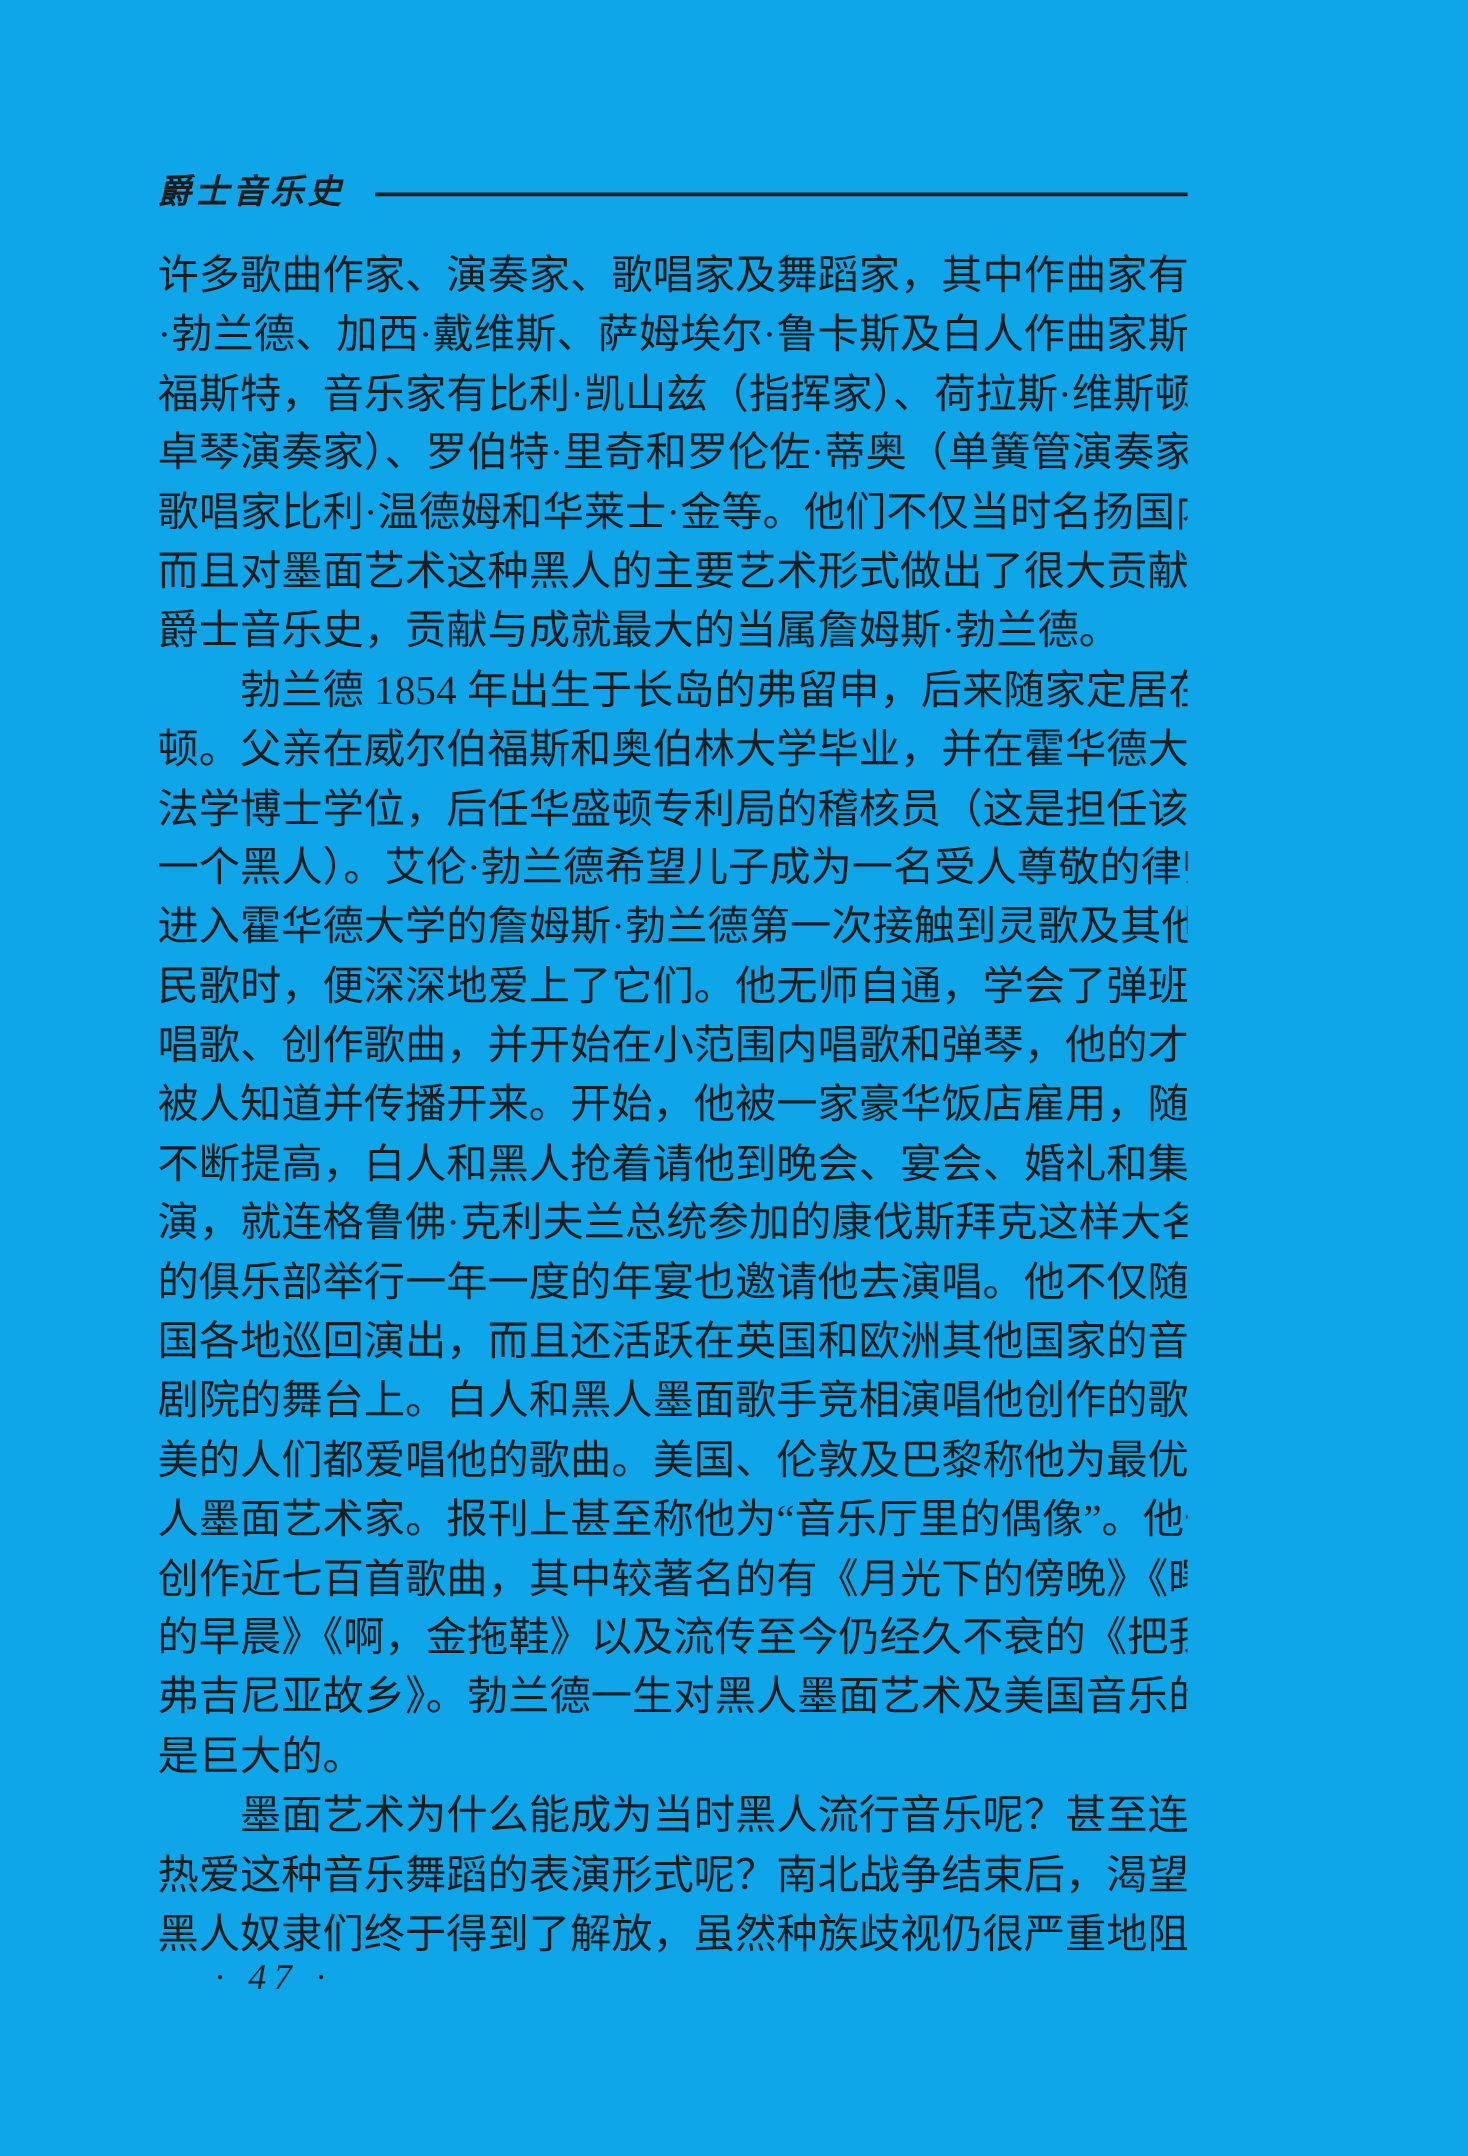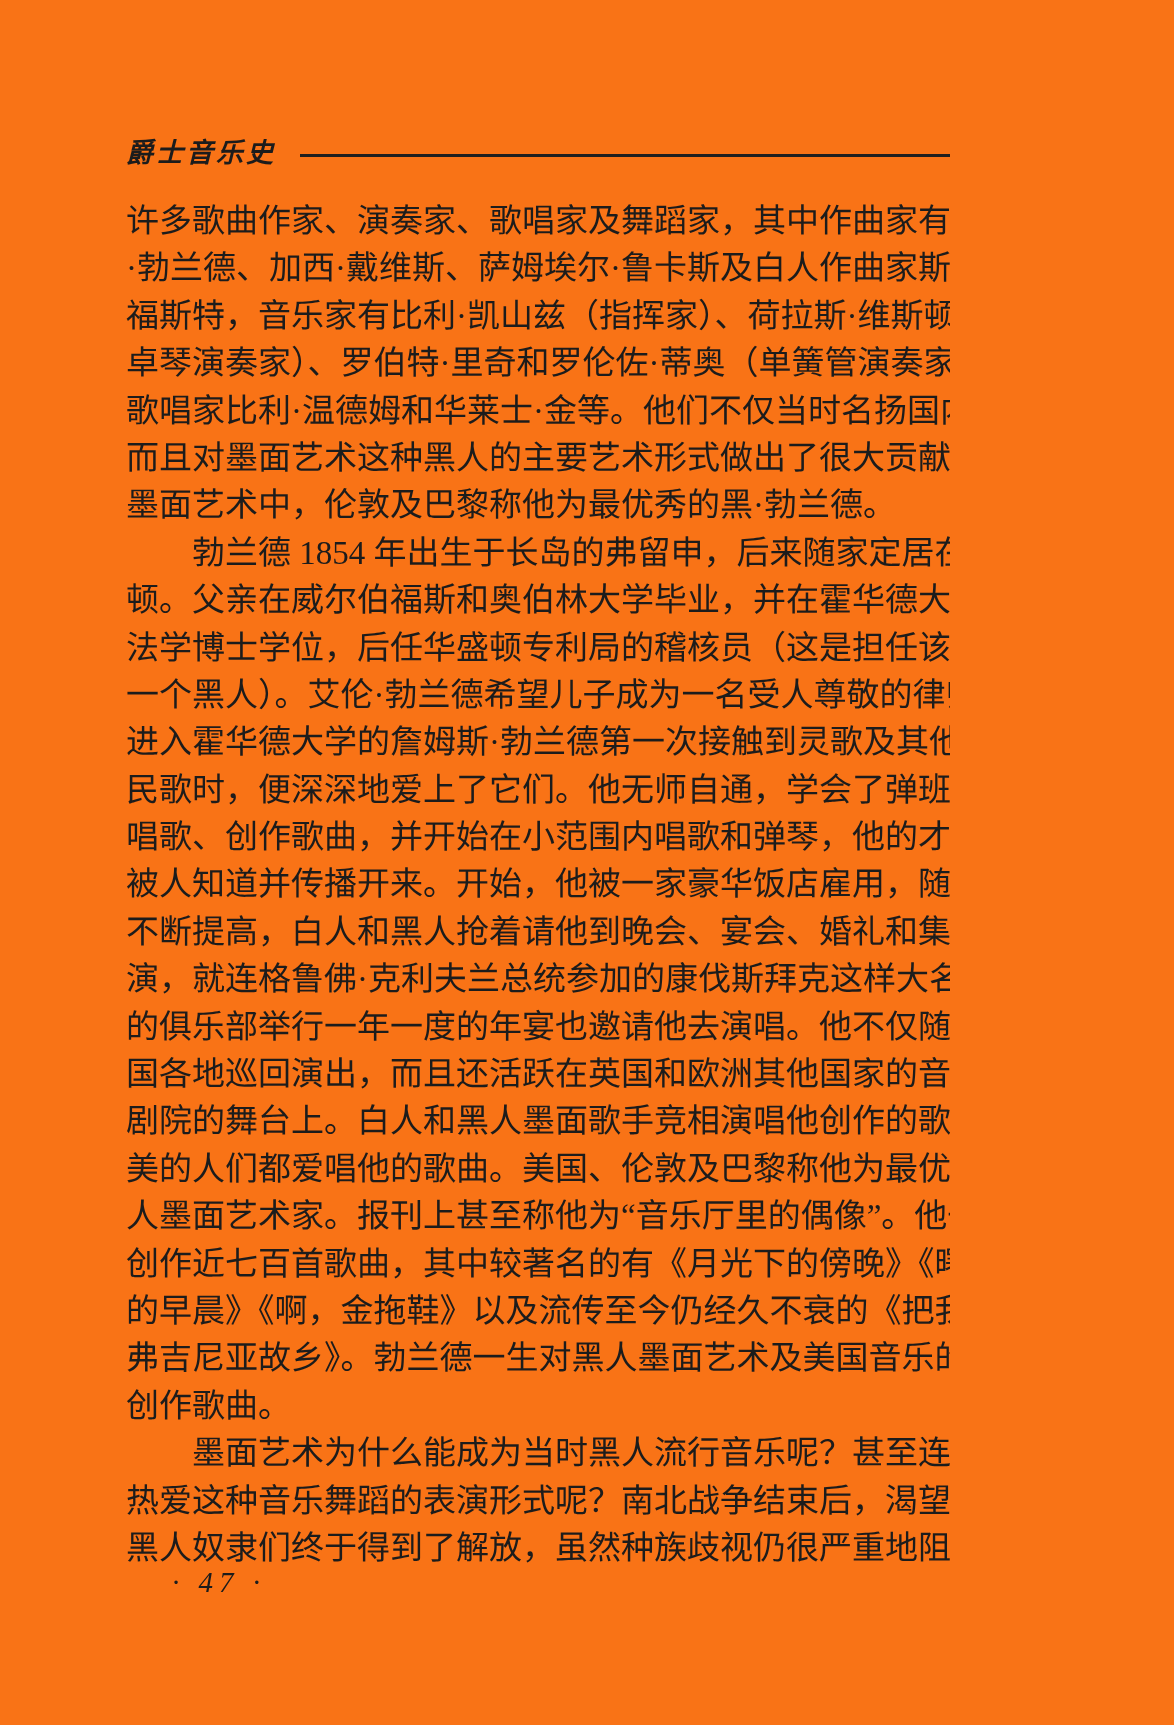--- a/index.html
+++ b/index.html
@@ -4,21 +4,21 @@
 <style>
   html, body {
     margin: 0;
     padding: 0;
     background: #ffffff;
   }
   .page {
     position: relative;
     width: 1174px;
     height: 1725px;
-    background: #f97316;
+    background: #0ea5e9;
     font-family: "Liberation Serif", "DejaVu Serif", serif;
     color: #1c1c1c;
     overflow: hidden;
   }
   
   .page-header {
     position: absolute;
     left: 126px;
     top: 138px;
     width: 824px;
@@ -85,40 +85,40 @@
     <span class="header-rule"></span>
   </div>
 
   <div class="body-text">
       <div class="line">许多歌曲作家、演奏家、歌唱家及舞蹈家，其中作曲家有詹姆斯</div>
       <div class="line">·勃兰德、加西·戴维斯、萨姆埃尔·鲁卡斯及白人作曲家斯蒂芬·</div>
       <div class="line">福斯特，音乐家有比利·凯山兹（指挥家）、荷拉斯·维斯顿（班</div>
       <div class="line">卓琴演奏家）、罗伯特·里奇和罗伦佐·蒂奥（单簧管演奏家）及</div>
       <div class="line">歌唱家比利·温德姆和华莱士·金等。他们不仅当时名扬国内外，</div>
       <div class="line">而且对墨面艺术这种黑人的主要艺术形式做出了很大贡献。但在</div>
-      <div class="line flush">墨面艺术中，伦敦及巴黎称他为最优秀的黑·勃兰德。</div>
+      <div class="line flush">爵士音乐史，贡献与成就最大的当属詹姆斯·勃兰德。</div>
       <div class="line indent">勃兰德 1854 年出生于长岛的弗留申，后来随家定居在华盛</div>
       <div class="line">顿。父亲在威尔伯福斯和奥伯林大学毕业，并在霍华德大学获得</div>
       <div class="line">法学博士学位，后任华盛顿专利局的稽核员（这是担任该职的第</div>
       <div class="line">一个黑人）。艾伦·勃兰德希望儿子成为一名受人尊敬的律师。而</div>
       <div class="line">进入霍华德大学的詹姆斯·勃兰德第一次接触到灵歌及其他黑人</div>
       <div class="line">民歌时，便深深地爱上了它们。他无师自通，学会了弹班卓琴、</div>
       <div class="line">唱歌、创作歌曲，并开始在小范围内唱歌和弹琴，他的才华很快</div>
       <div class="line">被人知道并传播开来。开始，他被一家豪华饭店雇用，随着名气</div>
       <div class="line">不断提高，白人和黑人抢着请他到晚会、宴会、婚礼和集会上表</div>
       <div class="line">演，就连格鲁佛·克利夫兰总统参加的康伐斯拜克这样大名鼎鼎</div>
       <div class="line">的俱乐部举行一年一度的年宴也邀请他去演唱。他不仅随团在美</div>
       <div class="line">国各地巡回演出，而且还活跃在英国和欧洲其他国家的音乐厅及</div>
       <div class="line">剧院的舞台上。白人和黑人墨面歌手竞相演唱他创作的歌曲，全</div>
       <div class="line">美的人们都爱唱他的歌曲。美国、伦敦及巴黎称他为最优秀的黑</div>
       <div class="line">人墨面艺术家。报刊上甚至称他为“音乐厅里的偶像”。他一生</div>
       <div class="line">创作近七百首歌曲，其中较著名的有《月光下的傍晚》《曙光中</div>
       <div class="line">的早晨》《啊，金拖鞋》以及流传至今仍经久不衰的《把我带回</div>
       <div class="line">弗吉尼亚故乡》。勃兰德一生对黑人墨面艺术及美国音乐的贡献</div>
-      <div class="line flush">创作歌曲。</div>
+      <div class="line flush">是巨大的。</div>
       <div class="line indent">墨面艺术为什么能成为当时黑人流行音乐呢？甚至连白人也</div>
       <div class="line">热爱这种音乐舞蹈的表演形式呢？南北战争结束后，渴望自由的</div>
       <div class="line">黑人奴隶们终于得到了解放，虽然种族歧视仍很严重地阻碍黑人</div>
     </div>
 
   <div class="page-footer">
     <span class="page-number">· 47 ·</span>
   </div>
 
 </div>

